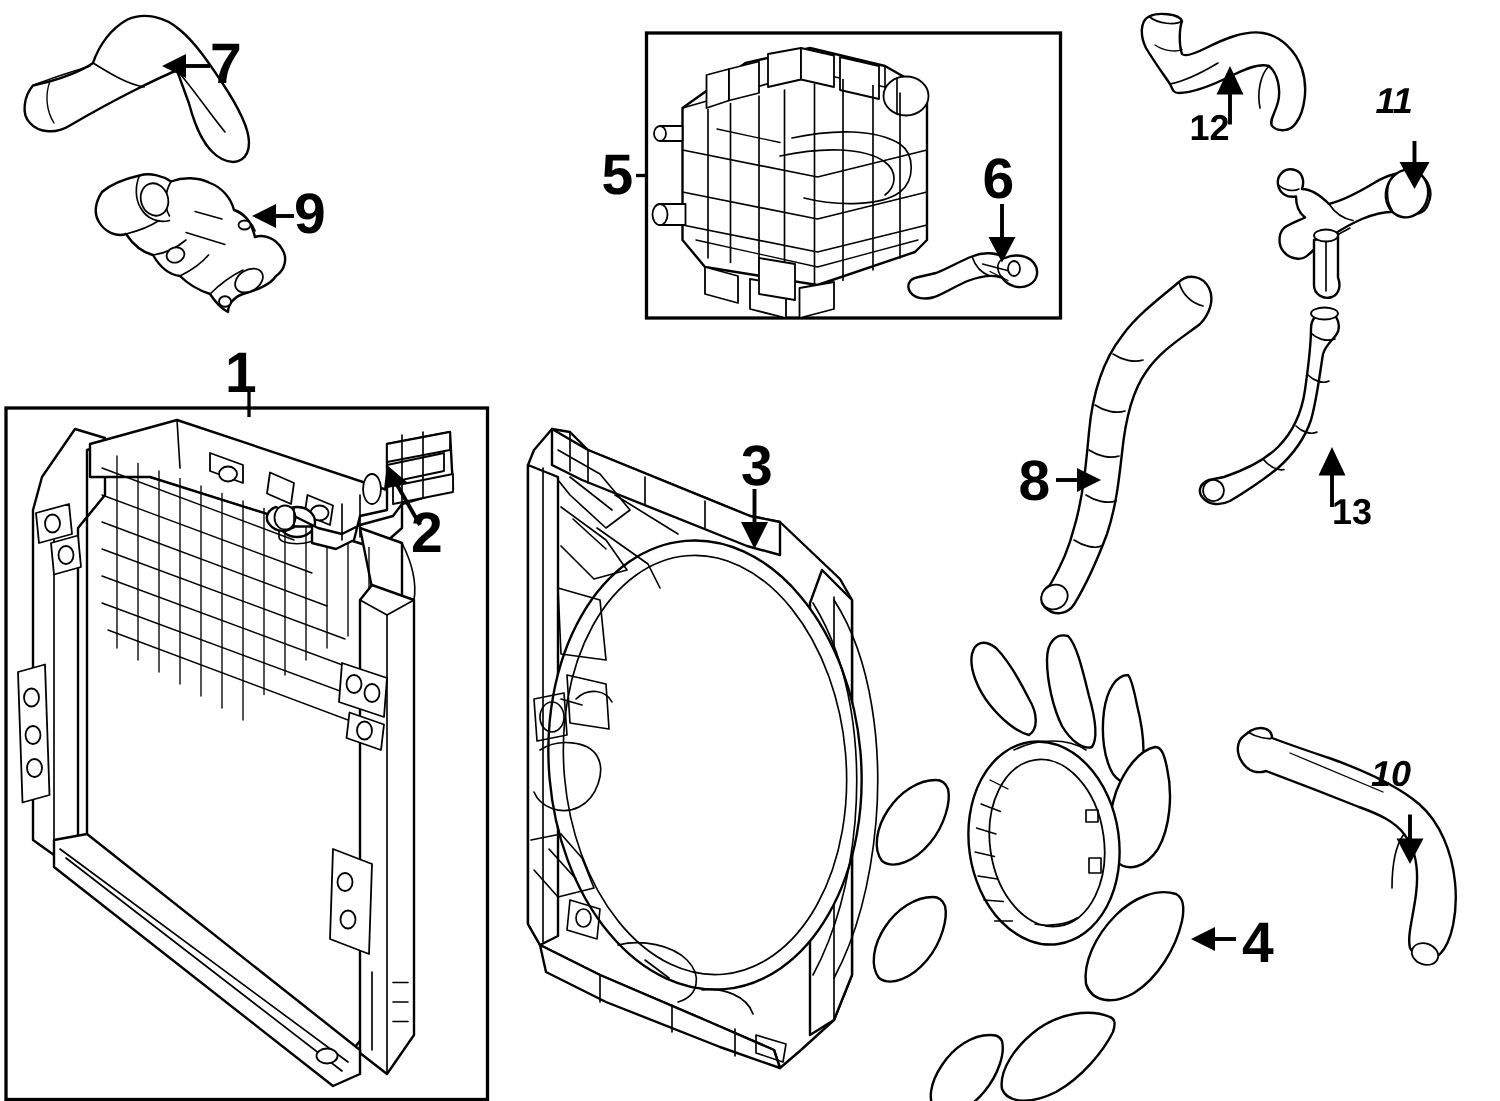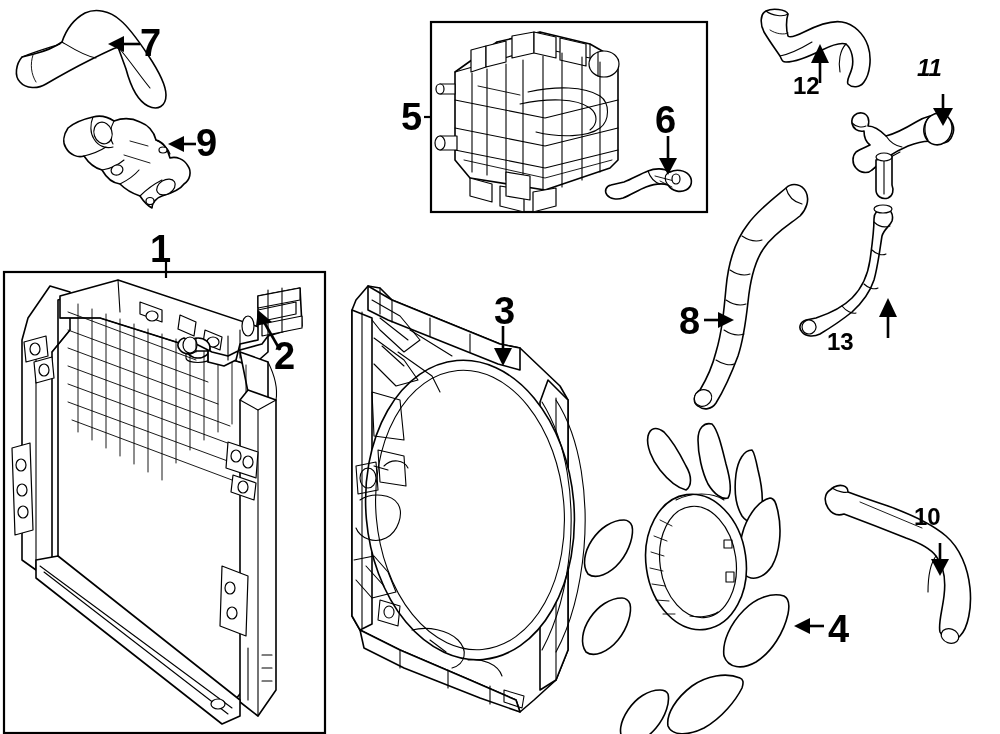--- a/index.html
+++ b/index.html
@@ -536,18 +536,18 @@
 
   <div class="callout c-sz-lg" style="left:150px;top:230px;">1</div>
   <div class="callout c-sz-lg" style="left:274px;top:337px;">2</div>
   <div class="callout c-sz-lg" style="left:494px;top:292px;">3</div>
   <div class="callout c-sz-lg" style="left:828px;top:610px;">4</div>
   <div class="callout c-sz-lg" style="left:401px;top:98px;">5</div>
   <div class="callout c-sz-lg" style="left:655px;top:101px;">6</div>
   <div class="callout c-sz-lg" style="left:140px;top:24px;">7</div>
   <div class="callout c-sz-lg" style="left:679px;top:302px;">8</div>
   <div class="callout c-sz-lg" style="left:196px;top:124px;">9</div>
-  <div class="callout c-sz-md" style="left:914px;top:505px;">10</div>
+  <div class="callout c-sz-md" style="left:914px;top:505px;font-style:italic;">10</div>
   <div class="callout c-sz-md" style="left:917px;top:56px;font-style:italic;">11</div>
   <div class="callout c-sz-md" style="left:793px;top:74px;">12</div>
-  <div class="callout c-sz-md" style="left:827px;top:330px;">13</div>
+  <div class="callout c-sz-md" style="left:888px;top:330px;">13</div>
 
 </div>
 
 </body></html>

